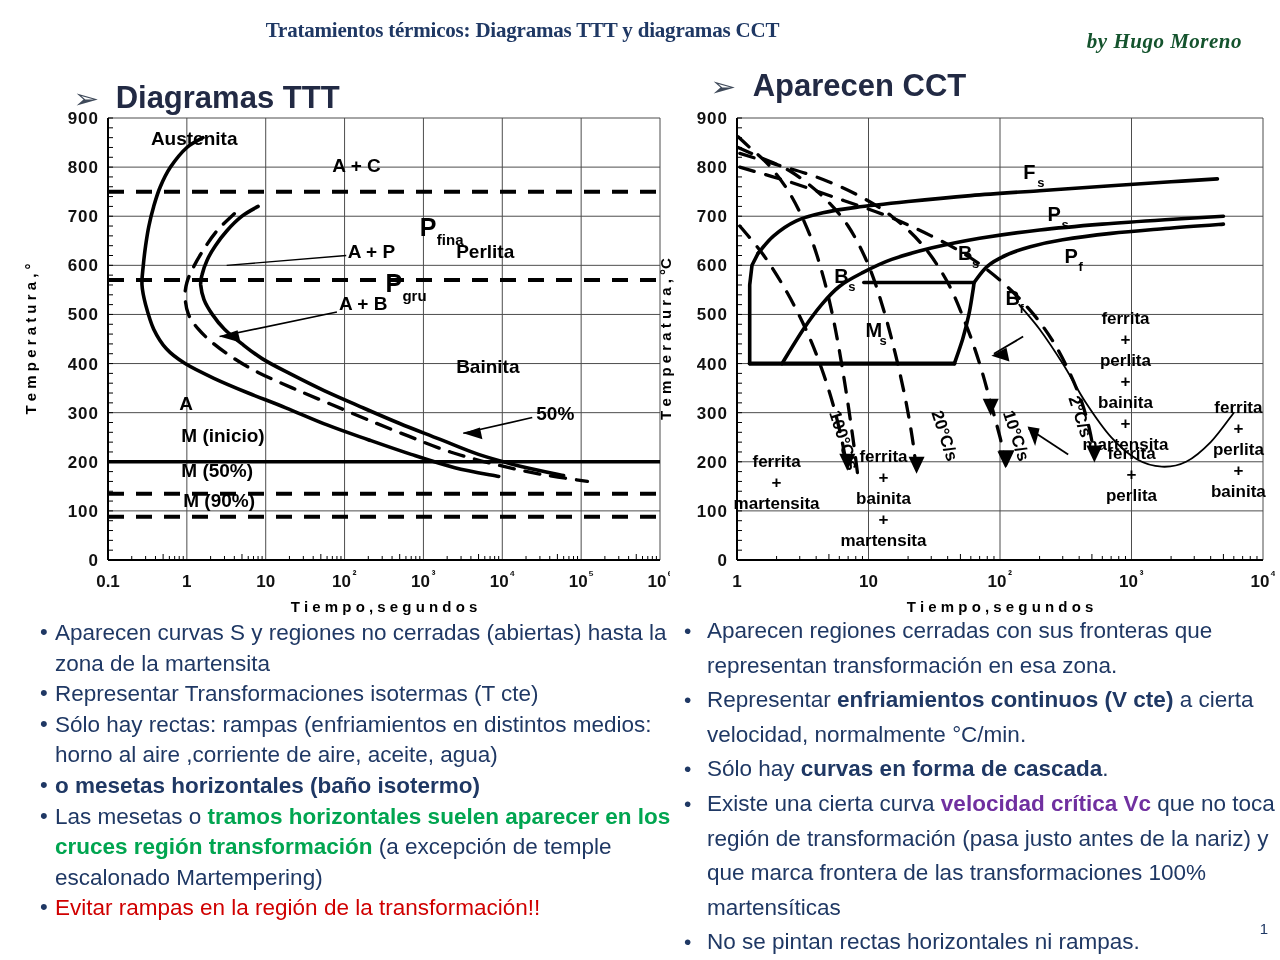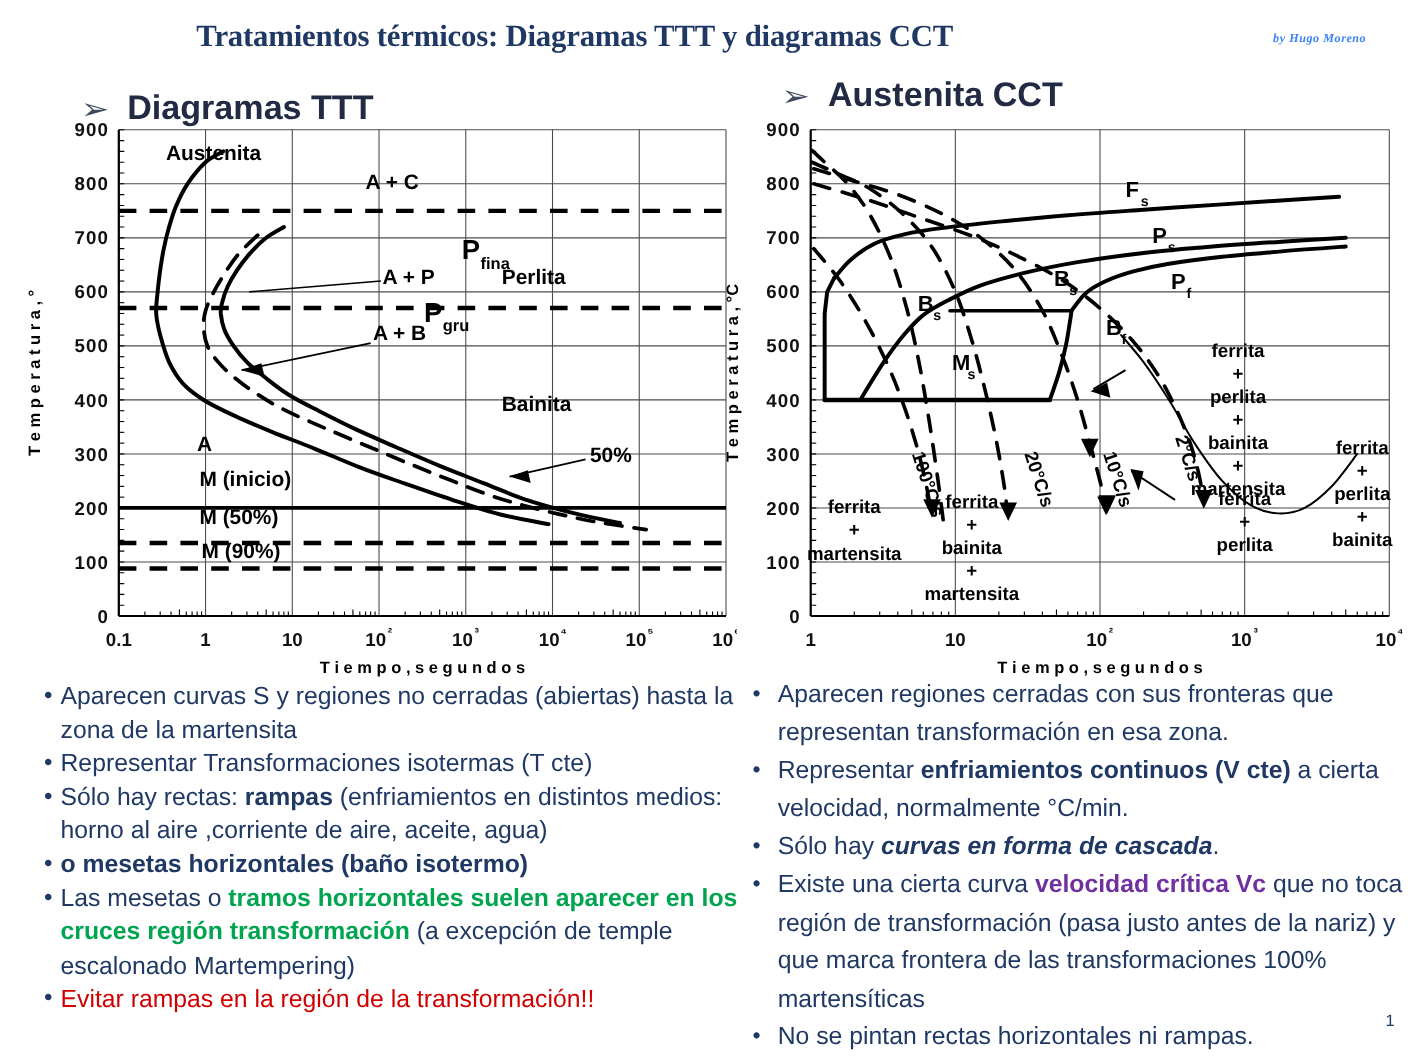--- a/index.html
+++ b/index.html
@@ -7,27 +7,27 @@
     width:1280px;height:960px;background:#ffffff;
     font-family:"Liberation Sans",sans-serif;
     overflow:hidden;position:relative;
   }
   .slide{position:absolute;left:0;top:0;width:1280px;height:960px;}
 
   
   .main-title{
     position:absolute;left:0;top:18px;width:1045px;text-align:center;
     font-family:"Liberation Serif",serif;
-    font-size:28px;font-weight:bold;color:#1F3864;
+    font-size:21px;font-weight:bold;color:#1F3864;
     letter-spacing:-0.2px;
   }
   .byline{
     position:absolute;right:38px;top:29px;
     font-family:"Liberation Serif",serif;
-    font-style:italic;font-size:11px;color:#3b82f6;font-weight:bold;
+    font-style:italic;font-size:21px;color:#14532d;font-weight:bold;
     letter-spacing:0.5px;
   }
   .sub-head{
     position:absolute;font-size:31px;font-weight:bold;color:#222A44;
     font-family:"Liberation Sans",sans-serif;
   }
   .sub-head .arrow{
     display:inline-block;color:#3f4a5a;font-weight:normal;
     font-size:27px;margin-right:18px;transform:scaleX(1.15);
   }
@@ -74,21 +74,21 @@
 <div class="slide">
 
   <div class="main-title">Tratamientos térmicos: Diagramas TTT y diagramas CCT</div>
   <div class="byline">by Hugo Moreno</div>
 
   <div class="sub-head" id="subhead-ttt">
     <span class="arrow">➢</span><span>Diagramas TTT</span>
   </div>
 
   <div class="sub-head" id="subhead-cct">
-    <span class="arrow">➢</span><span>Austenita CCT</span>
+    <span class="arrow">➢</span><span>Aparecen CCT</span>
   </div>
 
   <div class="chart-box" id="ttt-chart">
     <svg class="chart-svg" id="svg-ttt" width="650" height="510" viewBox="0 0 650 510">
         <rect x="88" y="10" width="552" height="442" fill="#fff"></rect>
         <line x1="88" y1="402.8888888888889" x2="640" y2="402.8888888888889" stroke="#4d4d4d" stroke-width="1"></line>
         <line x1="88" y1="353.77777777777777" x2="640" y2="353.77777777777777" stroke="#4d4d4d" stroke-width="1"></line>
         <line x1="88" y1="304.6666666666667" x2="640" y2="304.6666666666667" stroke="#4d4d4d" stroke-width="1"></line>
         <line x1="88" y1="255.55555555555557" x2="640" y2="255.55555555555557" stroke="#4d4d4d" stroke-width="1"></line>
         <line x1="88" y1="206.44444444444443" x2="640" y2="206.44444444444443" stroke="#4d4d4d" stroke-width="1"></line>
@@ -488,28 +488,28 @@
           <text x="583.3981063985354" y="346.6666666666667" font-size="17" font-family="&quot;Liberation Sans&quot;, sans-serif" font-weight="bold" fill="#000" text-anchor="middle">perlita</text>
           <text x="583.3981063985354" y="367.6666666666667" font-size="17" font-family="&quot;Liberation Sans&quot;, sans-serif" font-weight="bold" fill="#000" text-anchor="middle">+</text>
           <text x="583.3981063985354" y="388.6666666666667" font-size="17" font-family="&quot;Liberation Sans&quot;, sans-serif" font-weight="bold" fill="#000" text-anchor="middle">bainita</text>
         </g>
       </svg>
   </div>
 
   <div class="col" id="col-left">
       <div class="bullet"><span class="dot">•</span><span>Aparecen curvas S y regiones no cerradas (abiertas) hasta la zona de la martensita</span></div>
       <div class="bullet"><span class="dot">•</span><span>Representar </span><span class="bold" style="font-weight: normal;">Transformaciones isotermas (T cte)</span></div>
-      <div class="bullet"><span class="dot">•</span><span>Sólo hay rectas: </span><span class="bold" style="font-weight: bold;">rampas</span><span> (enfriamientos en distintos medios: horno al aire ,corriente de aire, aceite, agua)</span></div>
+      <div class="bullet"><span class="dot">•</span><span>Sólo hay rectas: </span><span class="bold" style="font-weight: normal;">rampas</span><span> (enfriamientos en distintos medios: horno al aire ,corriente de aire, aceite, agua)</span></div>
       <div class="bullet"><span class="dot">•</span><span class="bold" style="font-weight: bold;">o mesetas horizontales (baño isotermo)</span></div>
       <div class="bullet"><span class="dot">•</span><span> Las mesetas o </span><span class="green">tramos horizontales suelen aparecer en  los cruces región transformación</span><span>  (a excepción de temple escalonado Martempering)</span></div>
       <div class="bullet"><span class="dot">•</span><span class="red">Evitar rampas en la región de la transformación!!</span></div>
     </div>
 
   <div class="col" id="col-right">
       <div class="bullet"><span class="dot">•</span><span>Aparecen regiones cerradas con sus fronteras que representan transformación en esa zona.</span></div>
       <div class="bullet"><span class="dot">•</span><span>Representar </span><span class="bold" style="font-weight: bold; margin-top: 36px;">enfriamientos continuos (V cte)</span><span> a cierta velocidad, normalmente °C/min.</span></div>
-      <div class="bullet"><span class="dot">•</span><span>Sólo hay </span><span class="bold" style="font-weight: bold; font-style: italic;">curvas en forma de cascada</span><span>.</span></div>
+      <div class="bullet"><span class="dot">•</span><span>Sólo hay </span><span class="bold" style="font-weight: bold;">curvas en forma de cascada</span><span>.</span></div>
       <div class="bullet"><span class="dot">•</span><span>Existe una cierta curva </span><span class="purple">velocidad crítica Vc</span><span> que no toca región de transformación (pasa justo antes de la nariz) y que marca frontera de las transformaciones 100% martensíticas</span></div>
       <div class="bullet"><span class="dot">•</span><span>No se pintan rectas horizontales ni rampas.</span></div>
     </div>
 
   <div class="pagenum">1</div>
 </div>
 
 </body></html>

